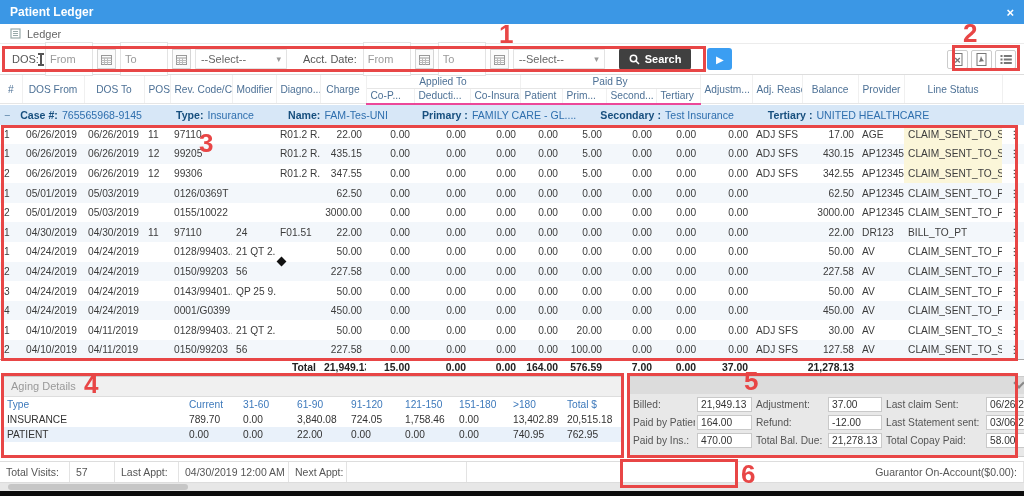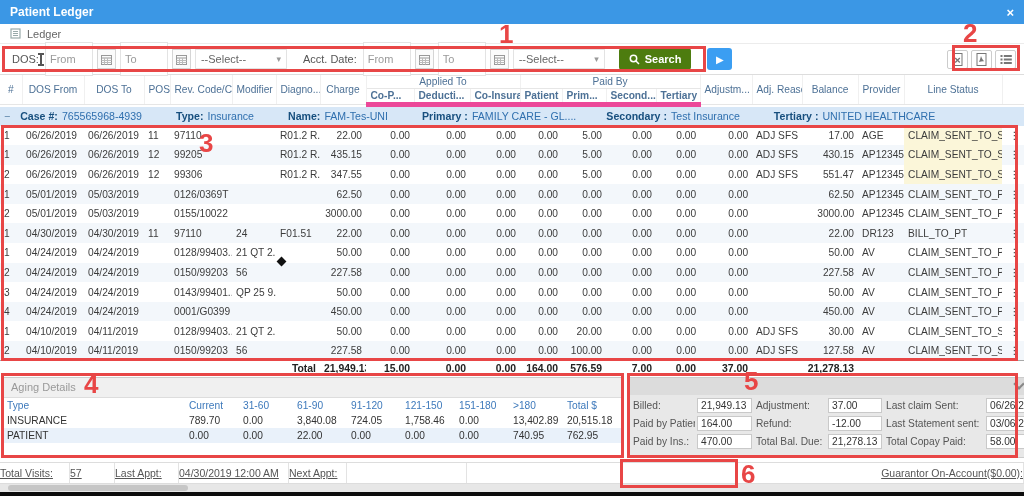--- a/index.html
+++ b/index.html
@@ -18,31 +18,31 @@
 
   
   .filters { height:31px; display:flex; align-items:center; padding:0 8px; border-bottom:1px solid #ddd; gap:4px; font-size:11px; color:#444; }
   .filters .lbl { margin:0 2px 0 4px; color:#555; }
   .fin { width:48px; height:20px; border:1px solid #e3e3e3; padding:16px 4px; font-size:11px; color:#333; font-family:inherit; }
   .fin::placeholder { color:#9a9a9a; }
   .calbtn { width:19px; height:20px; border:1px solid #d5d5d5; background:#fbfbfb; display:flex; align-items:center; justify-content:center; cursor:pointer; }
   .fsel { width:92px; height:20px; border:1px solid #e3e3e3; background:#fff; color:#666; display:flex; align-items:center; justify-content:space-between; padding:0 5px; cursor:pointer; }
   .fsel .car { color:#999; font-size:9px; }
   .btn { height:22px; border:none; border-radius:3px; color:#fff; font-size:11px; font-weight:bold; display:flex; align-items:center; gap:5px; padding:0 10px; cursor:pointer; font-family:inherit; }
-  .btn.green { background:#4d7c0f; margin-left:10px; }
+  .btn.green { background:#404040; margin-left:10px; }
   .btn.blue  { background:#3b9ef2; margin-left:8px; }
   .playbtn { width:25px; height:22px; background:#3b9ef2; border:none; border-radius:3px; color:#fff; font-size:10px; margin-left:12px; cursor:pointer; }
   .ficons { margin-left:auto; display:flex; gap:3px; }
   .ficon { width:21px; height:19px; border:1px solid #ccc; border-radius:2px; background:#fff; display:flex; align-items:center; justify-content:center; cursor:pointer; }
 
   
   table.grid { width:100%; border-collapse:collapse; table-layout:fixed; font-size:10.2px; }
   table.grid th { font-weight:normal; color:#4d7196; text-align:left; padding:1px 4px; border-right:1px solid #f0f0f0; background:#fff; overflow:hidden; white-space:nowrap; }
   table.grid thead tr.grp th { height:13px; border-bottom:1px solid #e6e6e6; text-align:center; }
-  table.grid thead tr.sub th { height:15px; border-bottom:5px solid #ec4899;font-weight:bold; }
+  table.grid thead tr.sub th { height:15px; border-bottom:2px solid #ec4899; }
   table.grid td { padding:1px 4px; overflow:hidden; white-space:nowrap; color:#3c3c3c; }
   tr.caserow td { background:#d7e7f7; height:21px; font-size:10.6px; }
   .caseflex { display:flex; align-items:center; gap:4px; }
   .caseflex b { color:#174f7e; }
   .caseflex .v { color:#2f6fae; }
   .caseflex .minus { color:#5b84a8; margin-right:6px; cursor:pointer; }
   tbody.rows tr { height:19.6px; }
   tbody.rows tr:nth-child(even) { background:#f3f7fb; }
   td.right { text-align:right; }
   td.date { color:#7d88ca; cursor:pointer; }
@@ -64,21 +64,21 @@
   table.aging-t tr.r2 { background:#e9f1fa; }
   .summary { flex:1; border:1px solid #ccc; background:#e8e8e8; }
   .summary .hd { height:17px; background:#dcdcdc; display:flex; justify-content:flex-end; align-items:center; padding-right:8px; }
   .chev { width:8px; height:8px; border-right:2px solid #888; border-bottom:2px solid #888; transform:rotate(45deg); margin-top:-4px; cursor:pointer; }
   .sumgrid { display:grid; grid-template-columns:64px 55px 72px 54px 100px 43px; gap:3px 2px; padding:3px 2px 0 3px; font-size:10.2px; }
   .sumgrid .sl { color:#555; padding:2px 1px 0 2px; white-space:nowrap; overflow:hidden; }
   .sumgrid .sv { background:#fff; border:1px solid #c9c9c9; color:#333; padding:1px 3px; white-space:nowrap; overflow:hidden; }
 
   
   .footer { height:22px; border-top:1px solid #ddd; border-bottom:1px solid #ddd; display:flex; align-items:stretch; font-size:10.5px; color:#555; margin-top:2px; background:#fff; }
-  .footer > div { display:flex; align-items:center; padding:0 0; border-right:1px solid #e3e3e3; white-space:nowrap; overflow:hidden;text-decoration:underline; }
+  .footer > div { display:flex; align-items:center; padding:0 6px; border-right:1px solid #e3e3e3; white-space:nowrap; overflow:hidden; }
   .fseg-tv-l { width:70px; } .fseg-tv-v { width:45px; }
   .fseg-la-l { width:64px; } .fseg-la-v { width:110px; }
   .fseg-na-l { width:58px; } .fseg-na-v { width:120px; }
   .fseg-gu { flex:1; justify-content:flex-end; color:#555; }
   .fseg-oa { width:118px; justify-content:center; color:#4a7ddc; cursor:pointer; border-right:none !important; }
 
   .hscroll { height:8px; background:#e7e7e7; position:relative; }
   .hscroll .thumb { position:absolute; left:8px; top:1px; height:6px; width:180px; background:#c6c6c6; border-radius:3px; }
   .blackstrip { height:5px; background:#0c0c0c; }
 
@@ -254,28 +254,28 @@
         <th>Second...</th>
         <th>Tertiary</th>
       </tr>
     </thead>
     <tbody>
       <tr class="caserow">
         <td colspan="21">
           <div class="caseflex">
             <span class="minus">−</span>
             <b>Case #:</b>
-              <span class="v">765565968-4939</span>
+              <span class="v">765565968-9145</span>
             <b style="margin-left:30px">Type:</b>
               <span class="v">Insurance</span>
             <b style="margin-left:30px">Name:</b>
               <span class="v">FAM-Tes-UNI</span>
             <b style="margin-left:30px">Primary :</b>
               <span class="v">FAMILY CARE - GL....</span>
-            <b style="margin-left:26px">Secondary :</b>
+            <b style="margin-left:20px">Secondary :</b>
               <span class="v">Test Insurance</span>
             <b style="margin-left:30px">Tertiary :</b>
               <span class="v">UNITED HEALTHCARE</span>
           </div>
         </td>
       </tr>
     </tbody>
     <tbody class="rows">
         <tr>
           <td>1</td>
@@ -334,21 +334,21 @@
           <td class="right">347.55</td>
           <td class="right">0.00</td>
           <td class="right">0.00</td>
           <td class="right">0.00</td>
           <td class="right green">0.00</td>
           <td class="right green">5.00</td>
           <td class="right green">0.00</td>
           <td class="right green">0.00</td>
           <td class="right red">0.00</td>
           <td>ADJ SFS</td>
-          <td class="right purple">551.47</td>
+          <td class="right purple">342.55</td>
           <td>AP12345...</td>
           <td class="status hl">CLAIM_SENT_TO_SE</td>
           <td class="kebab">⋮</td>
         </tr>
         <tr>
           <td>1</td>
           <td class="date">05/01/2019</td>
           <td class="date">05/03/2019</td>
           <td></td>
           <td>0126/0369T</td>

